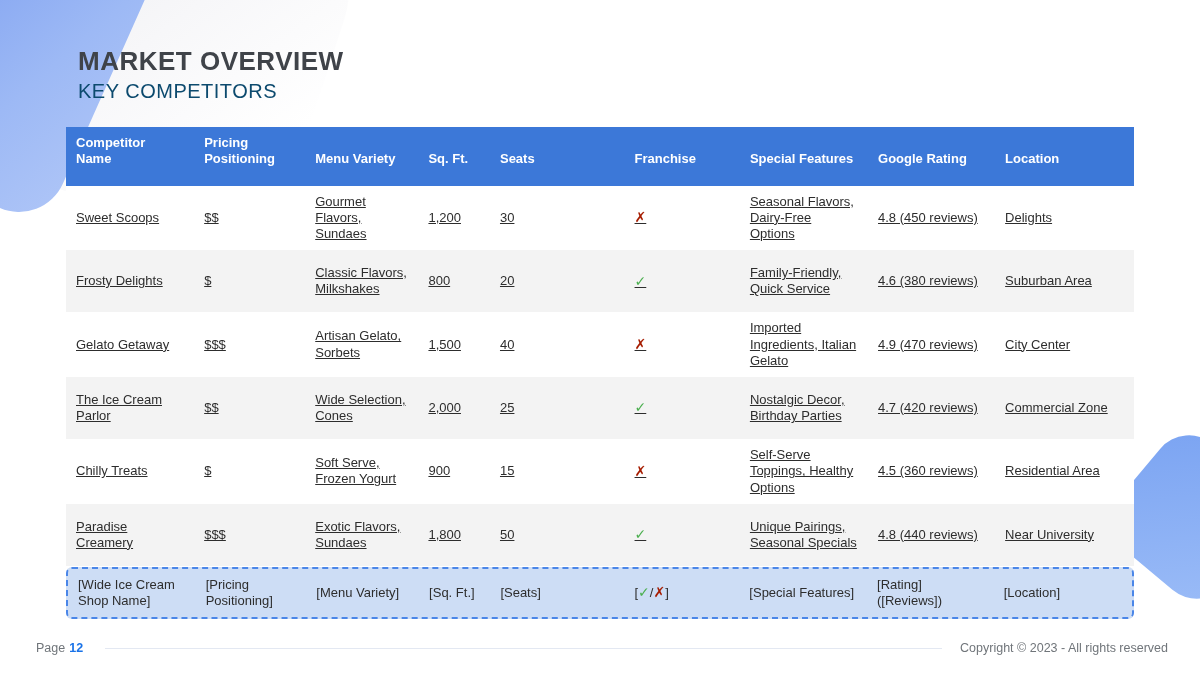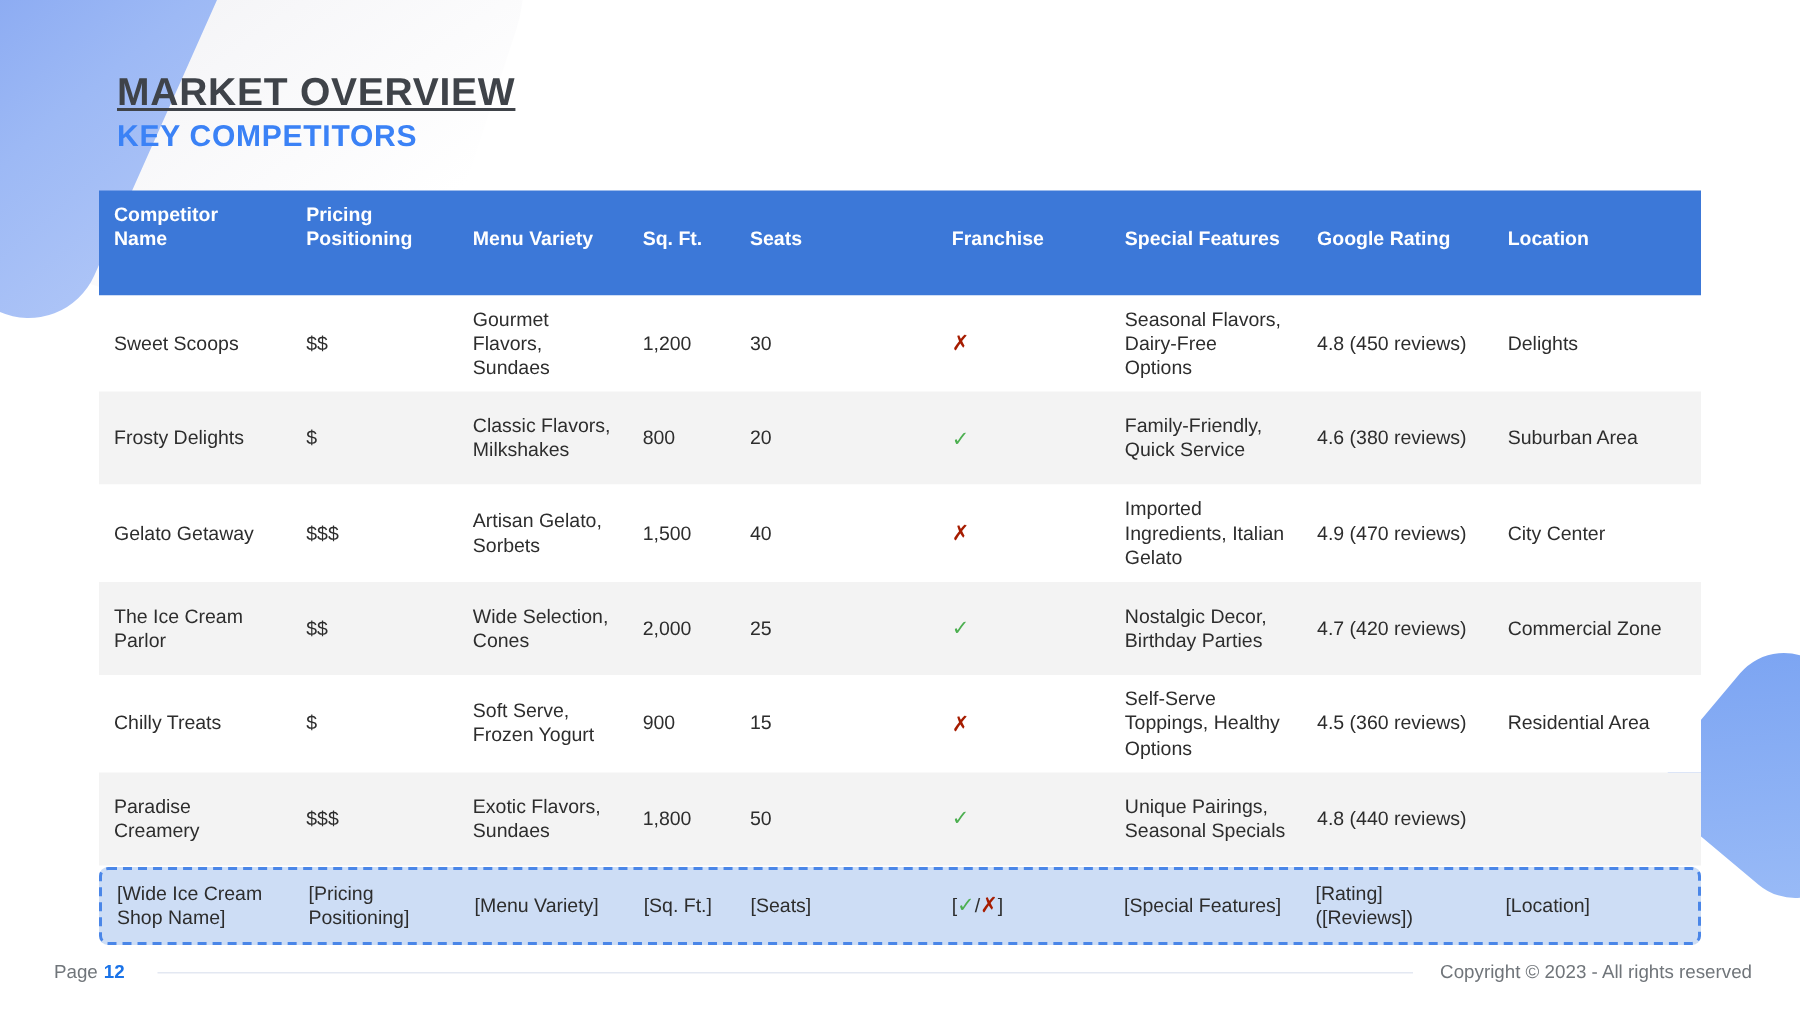--- a/index.html
+++ b/index.html
@@ -34,25 +34,24 @@
     border-radius: 38px;
     transform: rotate(40deg);
     z-index: 1;
   }
 
   
   .header-block { position: absolute; left: 78px; top: 46px; z-index: 2; }
   .page-title {
     font-size: 26px; font-weight: 700; letter-spacing: 0.5px;
     color: #3f4349;
-    text-decoration: underline;
   }
   .page-subtitle {
-    font-size: 20px; font-weight: 700; letter-spacing: 0.5px;
-    color: #3b82f6; margin-top: 3px;
+    font-size: 20px; font-weight: 400; letter-spacing: 0.5px;
+    color: #0c4a6e; margin-top: 3px;
   }
 
   
   .ctable {
     position: absolute; left: 66px; top: 127px; width: 1068px; z-index: 2;
     font-size: 13px; line-height: 1.25;
   }
   .trow { display: flex; width: 100%; }
   .cell { padding: 8px 10px; }
   
@@ -64,26 +63,26 @@
   .c-franchise { width: 10.8%; }
   .c-features  { width: 12.0%; }
   .c-rating    { width: 11.9%; }
   .c-location  { width: 13.0%; }
 
   .thead {
     background: #3c78d8; color: #ffffff; font-weight: 700;
     min-height: 56px;
   }
   .thead .cell {
-    display: flex; align-items: flex-end; padding-bottom: 29px;
+    display: flex; align-items: flex-end; padding-bottom: 18px;
   }
 
   .tbody .trow { align-items: center; min-height: 62px; background: #ffffff; }
   .tbody .trow:nth-child(even) { background: #f3f3f3; }
-  .tbody .cell { display: flex; align-items: center; }
+  .tbody .cell { display: flex; align-items: center; text-decoration: underline; }
 
   .mark { font-weight: 700; font-size: 14px; }
   .mark.check { color: #4caf50; }
   .mark.cross { color: #a61c00; font-style: italic; }
 
   
   .highlight-row {
     display: flex; align-items: center; width: 100%;
     min-height: 52px;
     background: #cdddf5;
@@ -209,20 +208,21 @@
       <div class="cell c-name">Paradise Creamery</div>
       <div class="cell c-pricing">$$$</div>
       <div class="cell c-menu">Exotic Flavors, Sundaes</div>
       <div class="cell c-sqft">1,800</div>
       <div class="cell c-seats">50</div>
       <div class="cell c-franchise">
           <span class="mark check">✓</span>
         </div>
       <div class="cell c-features">Unique Pairings, Seasonal Specials</div>
       <div class="cell c-rating">4.8 (440 reviews)</div>
+      <div class="cell c-location">Near University</div>
     </div>
 
   </div>
 
   <div class="highlight-row">
     <div class="cell c-name">[Wide Ice Cream Shop Name]</div>
     <div class="cell c-pricing">[Pricing Positioning]</div>
     <div class="cell c-menu">[Menu Variety]</div>
     <div class="cell c-sqft">[Sq. Ft.]</div>
     <div class="cell c-seats">[Seats]</div>

